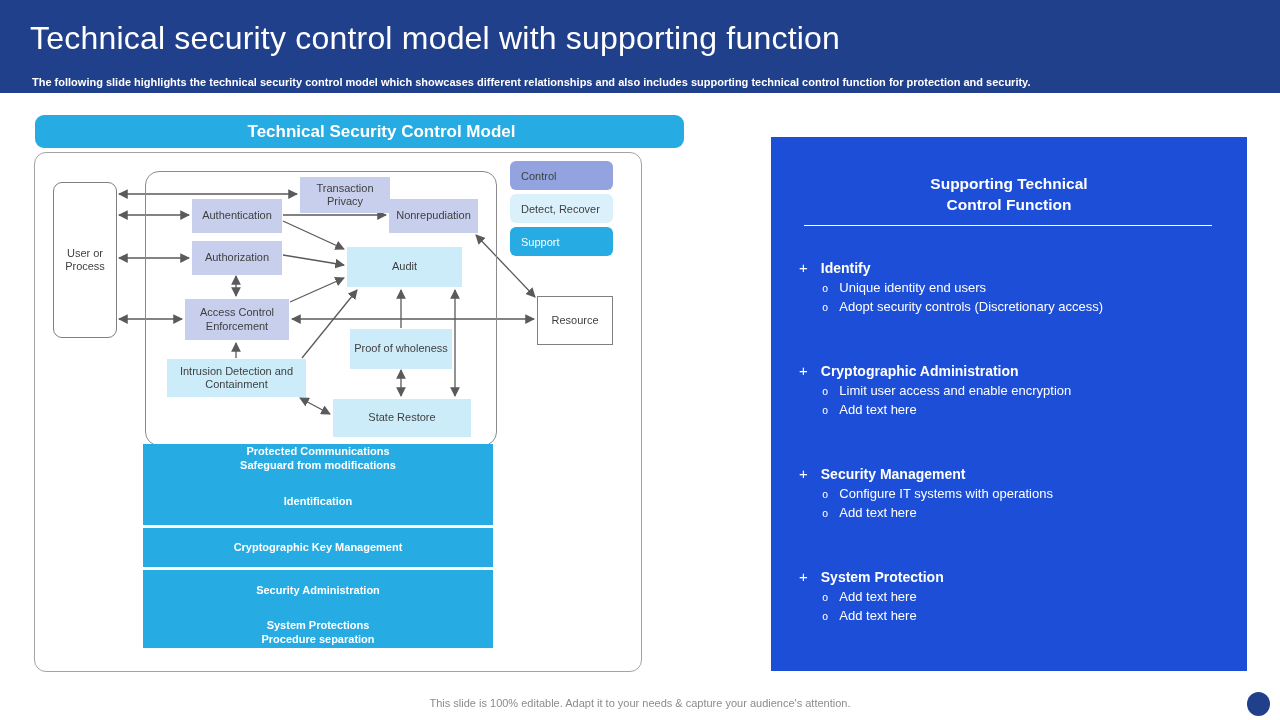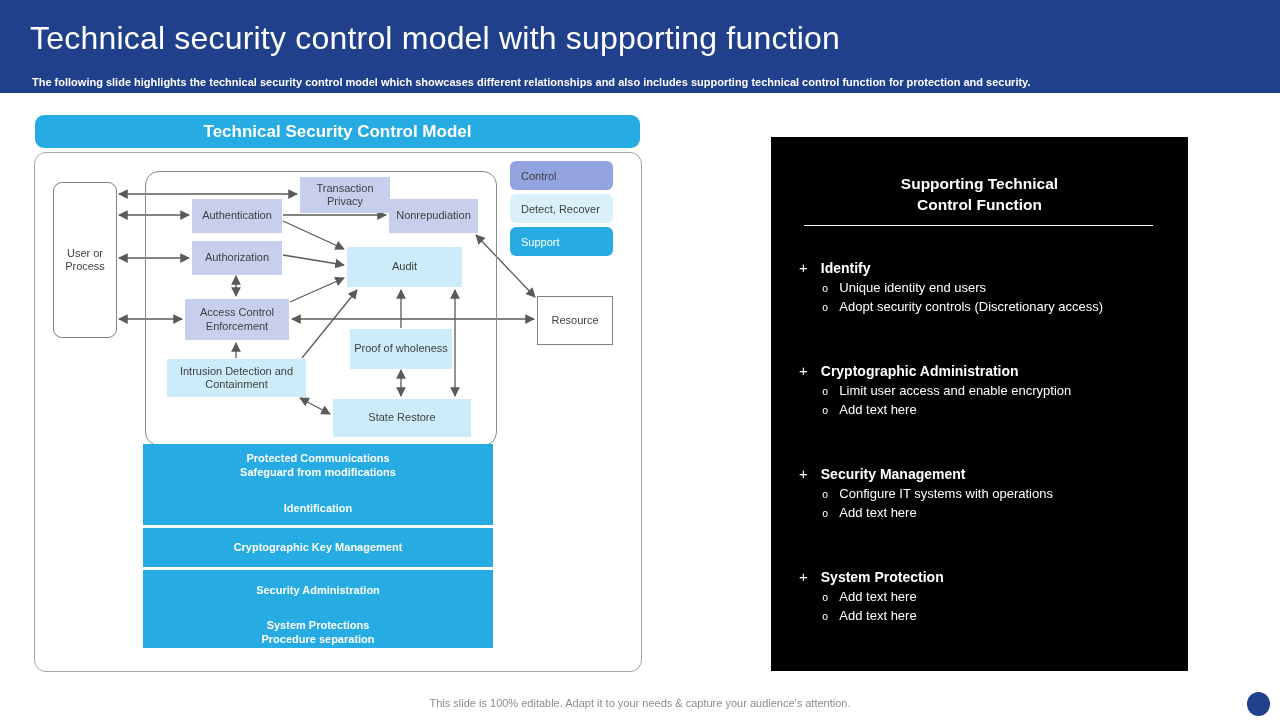--- a/index.html
+++ b/index.html
@@ -9,21 +9,21 @@
   
   .top-band{position:absolute;left:0;top:0;width:1280px;height:93px;background:#20408c;}
   .page-title{position:absolute;left:30px;top:20px;margin:0;color:#ffffff;
               font-size:32px;font-weight:400;letter-spacing:.2px;white-space:nowrap;}
   .page-subtitle{position:absolute;left:32px;top:76px;margin:0;color:#ffffff;
                  font-size:11px;font-weight:700;white-space:nowrap;}
 
   
   .model-title-bar{position:absolute;left:35px;top:115px;width:605px;height:33px;
                    background:#26abe2;border-radius:9px;color:#fff;font-size:17px;font-weight:700;
-                   text-align:center;line-height:33px;}
+                   text-align:center;line-height:33px;padding-left:44px;}
   .model-body{position:absolute;left:34px;top:152px;width:606px;height:518px;
               border:1px solid #a3a3a3;border-radius:12px;background:#fff;}
   .arrow-layer{position:absolute;left:0;top:0;width:606px;height:518px;}
   .inner-frame{position:absolute;left:110px;top:18px;width:350px;height:273px;
                border:1px solid #8a8a8a;border-radius:14px;}
 
   .dbox{position:absolute;display:flex;align-items:center;justify-content:center;
         text-align:center;font-size:11px;color:#3f3f3f;line-height:1.2;box-sizing:border-box;padding:2px;}
   .lav{background:#c7cfec;}
   .lcy{background:#cdecfa;}
@@ -44,28 +44,28 @@
   .legend{position:absolute;left:475px;width:103px;height:29px;border-radius:6px;
           display:flex;align-items:center;padding-left:11px;box-sizing:border-box;
           font-size:11px;color:#3f3f3f;}
   .leg-prevent{top:8px;background:#92a3e0;}
   .leg-detect{top:41px;background:#daf1fc;}
   .leg-support{top:74px;background:#26abe2;color:#ffffff;}
 
   .bar{position:absolute;left:108px;width:350px;background:#26abe2;color:#fff;
        font-size:11px;font-weight:600;text-align:center;box-sizing:border-box;}
   .bar div{line-height:14px;}
-  .bar1{top:291px;height:81px;padding-top:7px;}
+  .bar1{top:291px;height:81px;}
   .bar1 .gap{margin-top:22px;}
   .bar2{top:375px;height:39px;line-height:39px;}
   .bar3{top:417px;height:78px;padding-top:13px;}
   .bar3 .gap{margin-top:21px;}
 
   
-  .support{position:absolute;left:771px;top:137px;width:417px;height:534px;background:#000000;color:#fff;}
+  .support{position:absolute;left:771px;top:137px;width:476px;height:534px;background:#1d4ed8;color:#fff;}
   .support-title{position:absolute;top:37px;left:0;width:100%;text-align:center;
                  font-size:15.5px;font-weight:700;line-height:1.35;white-space:pre-line;}
   .support-rule{position:absolute;top:88px;left:33px;right:35px;border-top:1px solid #ffffff;}
   .sec{position:absolute;left:28px;right:8px;}
   .sec-1{top:122px;} .sec-2{top:225px;} .sec-3{top:328px;} .sec-4{top:431px;}
   .sec-head{display:flex;gap:13px;font-size:14px;font-weight:700;align-items:baseline;}
   .plus-mark{font-size:15px;font-weight:400;}
   .sec-item{display:flex;gap:11px;margin-left:23px;margin-top:4px;font-size:13px;align-items:baseline;}
   .o-mark{font-family:"DejaVu Sans Mono",monospace;font-size:10.5px;}
 

